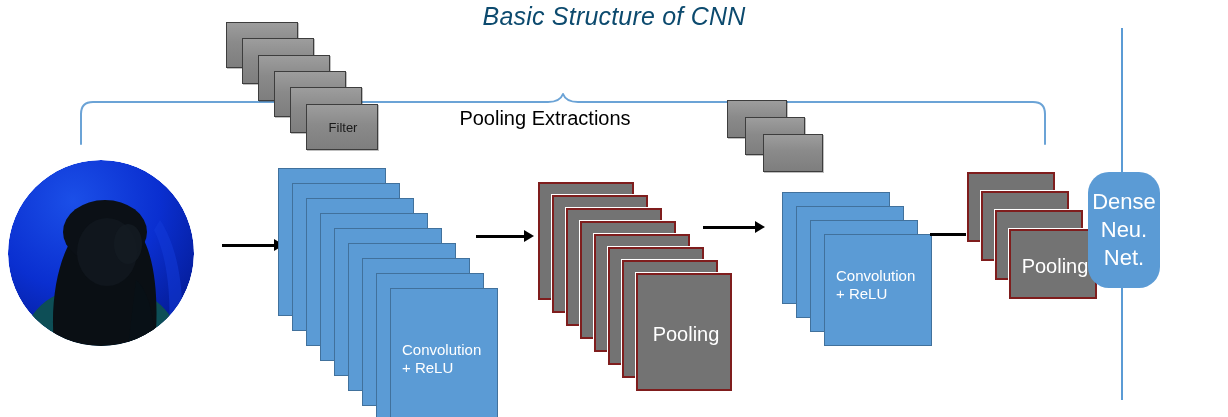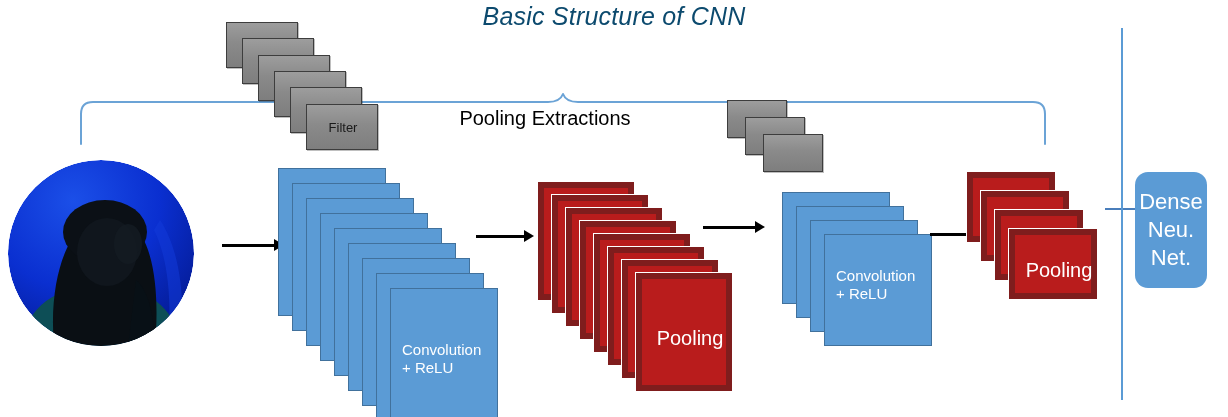--- a/index.html
+++ b/index.html
@@ -32,22 +32,22 @@
   .card.gray{
     background:linear-gradient(180deg,#9d9d9d 0%,#8a8a8a 45%,#7e7e7e 100%);
     border:1px solid #3d3d3d;
     box-shadow:1px 1px 0 rgba(0,0,0,.25);
   }
   .card.blue{
     background:#5b9bd5;
     border:1px solid #41719c;
   }
   .card.orange{
-    background:#b91c1c;
-    border:6px solid #7f1d1d;
+    background:#737373;
+    border:2px solid #7f1d1d;
     box-shadow:-1px -1px 0 #ffffff;
   }
 
   .card-label{
     position:absolute;color:#ffffff;line-height:1.22;
     white-space:pre-line;
   }
   .card-label.dark{color:#1a1a1a;}
 
   
@@ -62,22 +62,22 @@
   
   #portrait{
     left:8px;top:160px;width:186px;height:186px;border-radius:50%;
     overflow:hidden;
   }
   #portrait svg{display:block;}
 
   
   #divider{left:1121px;top:28px;width:2px;height:372px;background:#5b9bd5;}
   #dense{
-    left:1135px;top:172px;width:72px;height:116px;
-    background:#5b9bd5;border-radius:13px;
+    left:1088px;top:172px;width:72px;height:116px;
+    background:#5b9bd5;border-radius:21px;
     display:flex;align-items:center;justify-content:center;
     color:#fff;font-size:22px;line-height:1.28;text-align:center;
     white-space:pre-line;
   }
 </style>
 </head>
 <body>
 
 <div id="stage">
 

